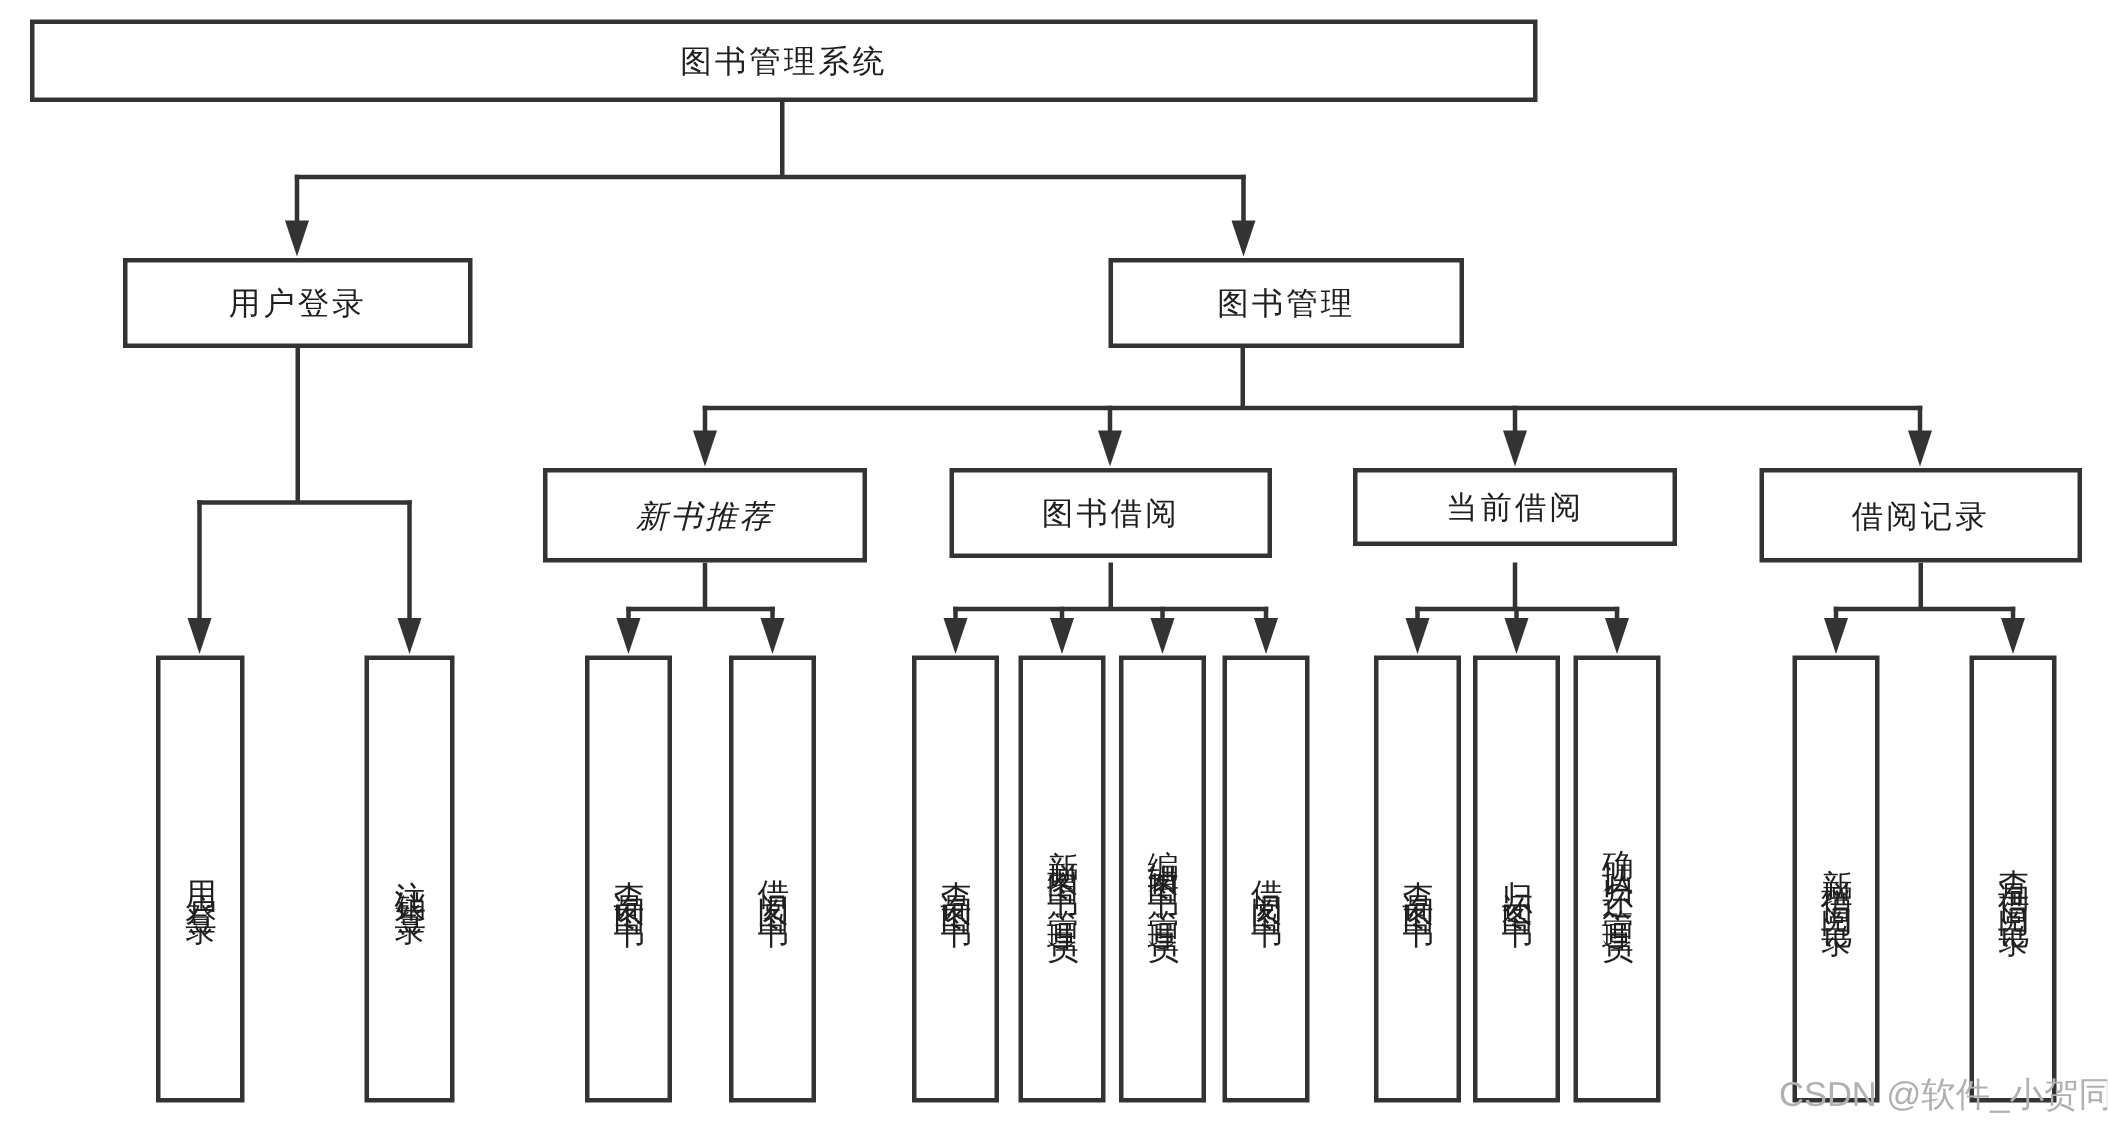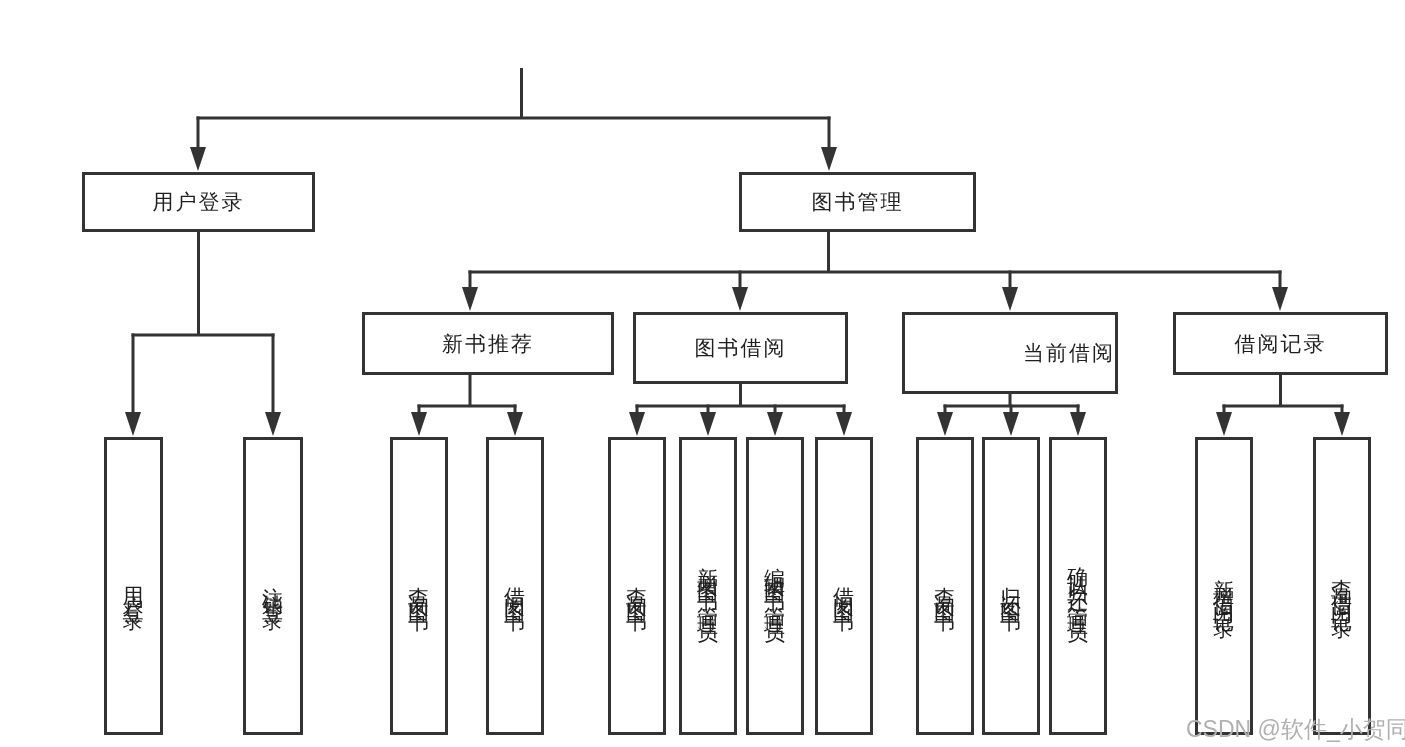--- a/index.html
+++ b/index.html
@@ -114,35 +114,38 @@
     <polygon points="1070,412 1086,412 1078,436"></polygon>
 
     <line x1="1280.5" y1="375" x2="1280.5" y2="406"></line>
     <line x1="1222.5" y1="406" x2="1343.5" y2="406"></line>
     <line x1="1224" y1="404.5" x2="1224" y2="414"></line>
     <line x1="1342" y1="404.5" x2="1342" y2="414"></line>
     <polygon points="1216,412 1232,412 1224,436"></polygon>
     <polygon points="1334,412 1350,412 1342,436"></polygon>
   </svg>
 
+  <div class="box" style="left:20px; top:13px; width:1005px; height:55px;">
+    <span class="hlabel">图书管理系统</span>
+  </div>
 
   <div class="box" style="left:82px; top:172px; width:233px; height:60px;">
     <span class="hlabel">用户登录</span>
   </div>
   <div class="box" style="left:710px; top:172px; width:237px; height:60px;margin-left:29px;">
     <span class="hlabel">图书管理</span>
   </div>
 
-  <div class="box" style="left:362px; top:312px; width:252px; height:63px;">
+  <div class="box" style="left:362px; top:312px; width:216px; height:63px;font-style:italic;">
     <span class="hlabel">新书推荐</span>
   </div>
-  <div class="box" style="left:633px; top:312px; width:215px; height:72px;">
+  <div class="box" style="left:633px; top:312px; width:215px; height:60px;">
     <span class="hlabel">图书借阅</span>
   </div>
-  <div class="box" style="left:902px; top:312px; width:216px; height:82px;justify-content:flex-end;">
+  <div class="box" style="left:902px; top:312px; width:216px; height:52px;">
     <span class="hlabel">当前借阅</span>
   </div>
   <div class="box" style="left:1173px; top:312px; width:215px; height:63px;">
     <span class="hlabel">借阅记录</span>
   </div>
 
   <div class="box leaf" style="left:104px; top:437px; width:59px; height:298px;">
     <span class="vlabel">用户登录</span>
   </div>
   <div class="box leaf" style="left:243px; top:437px; width:60px; height:298px;">

